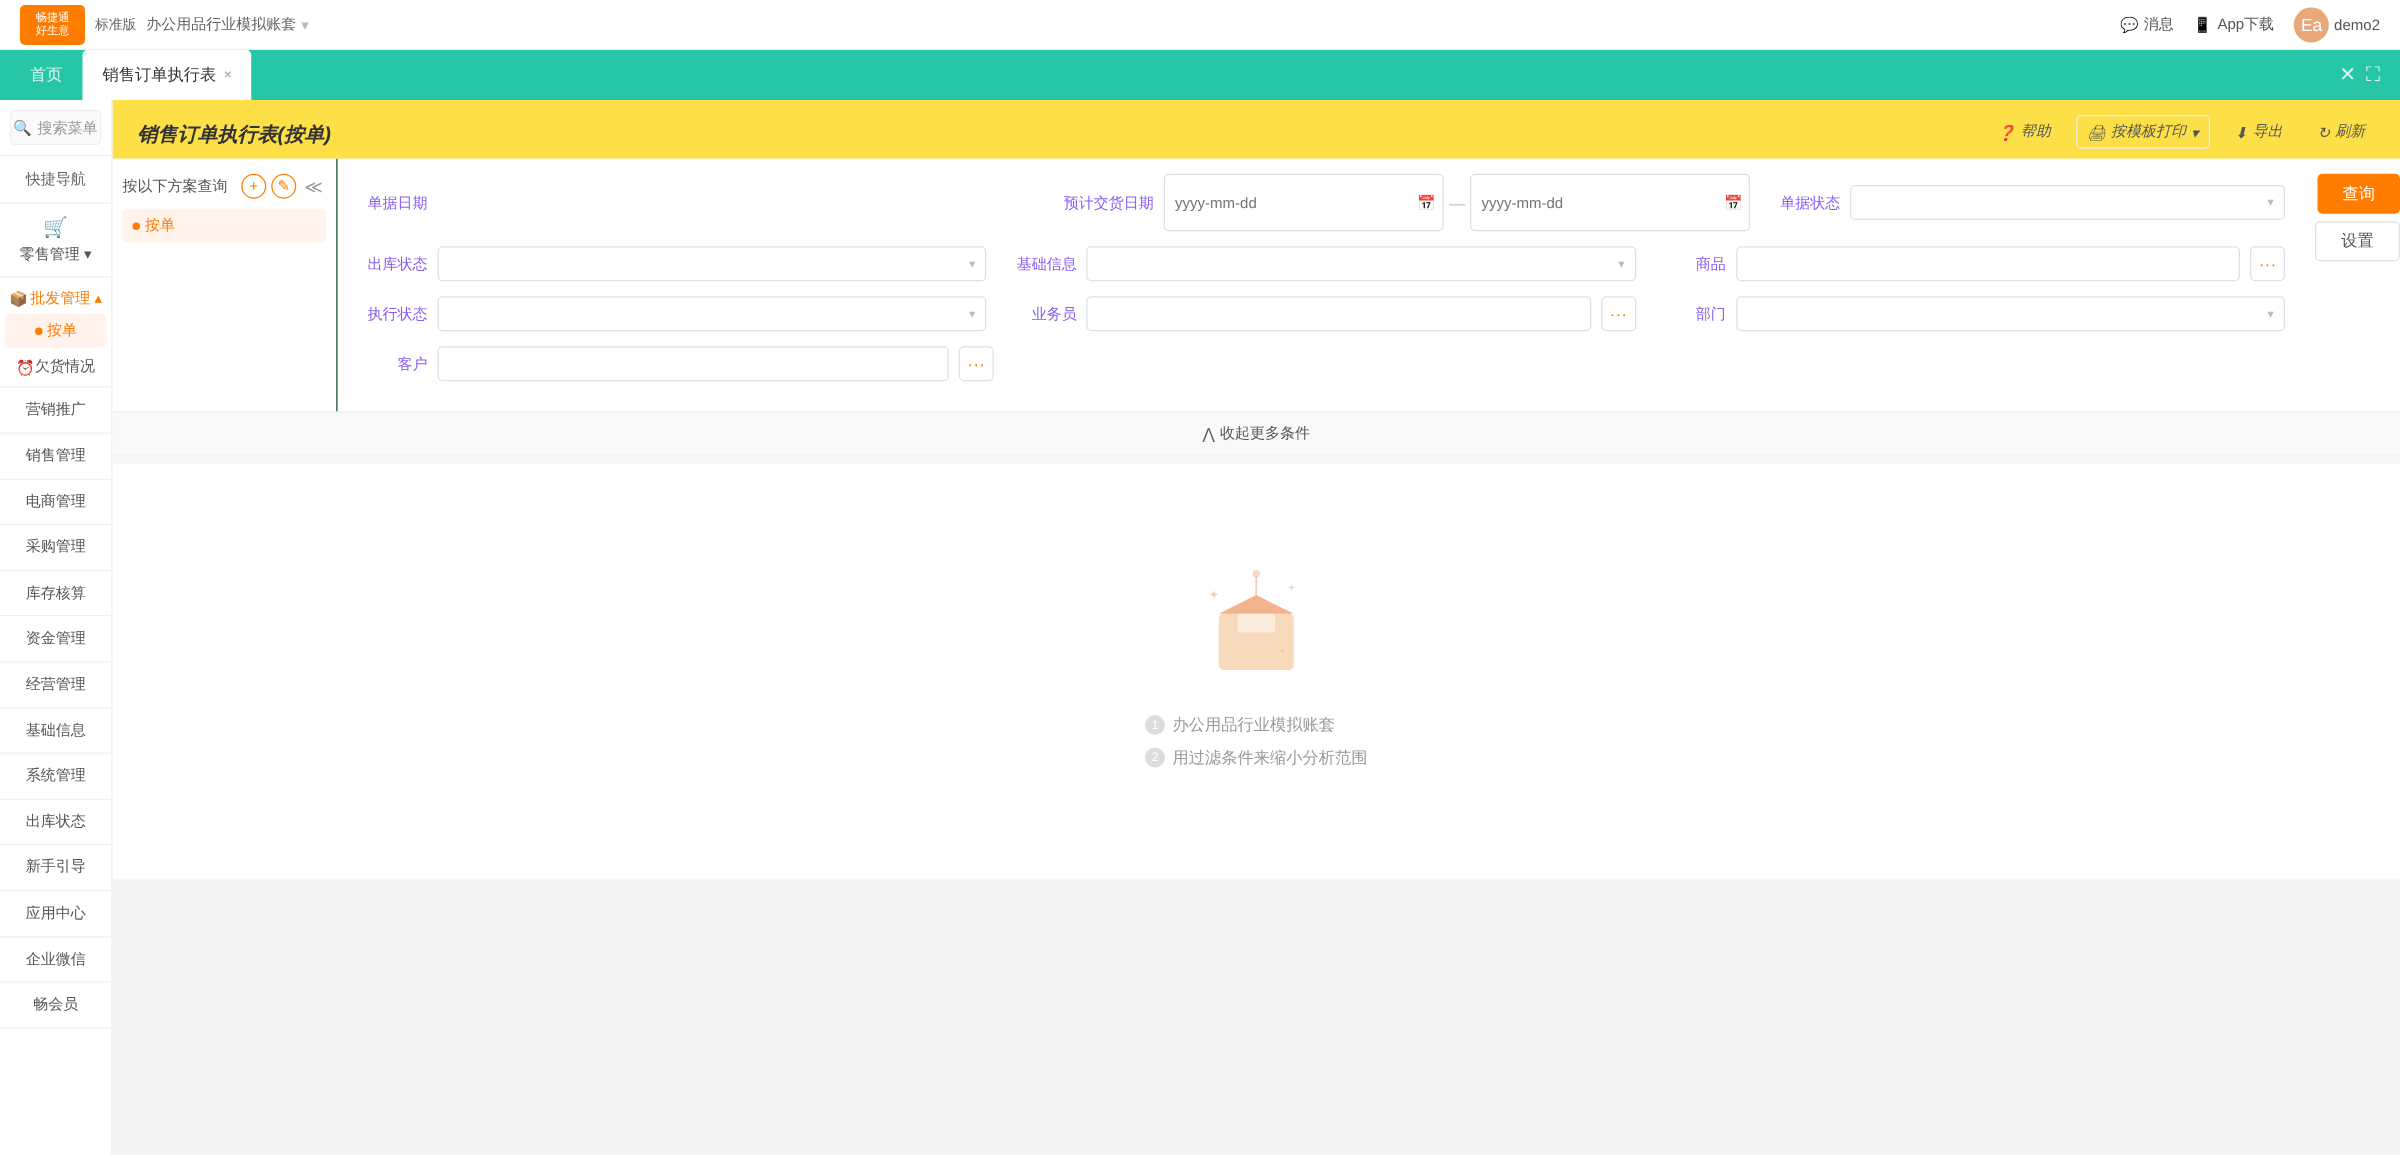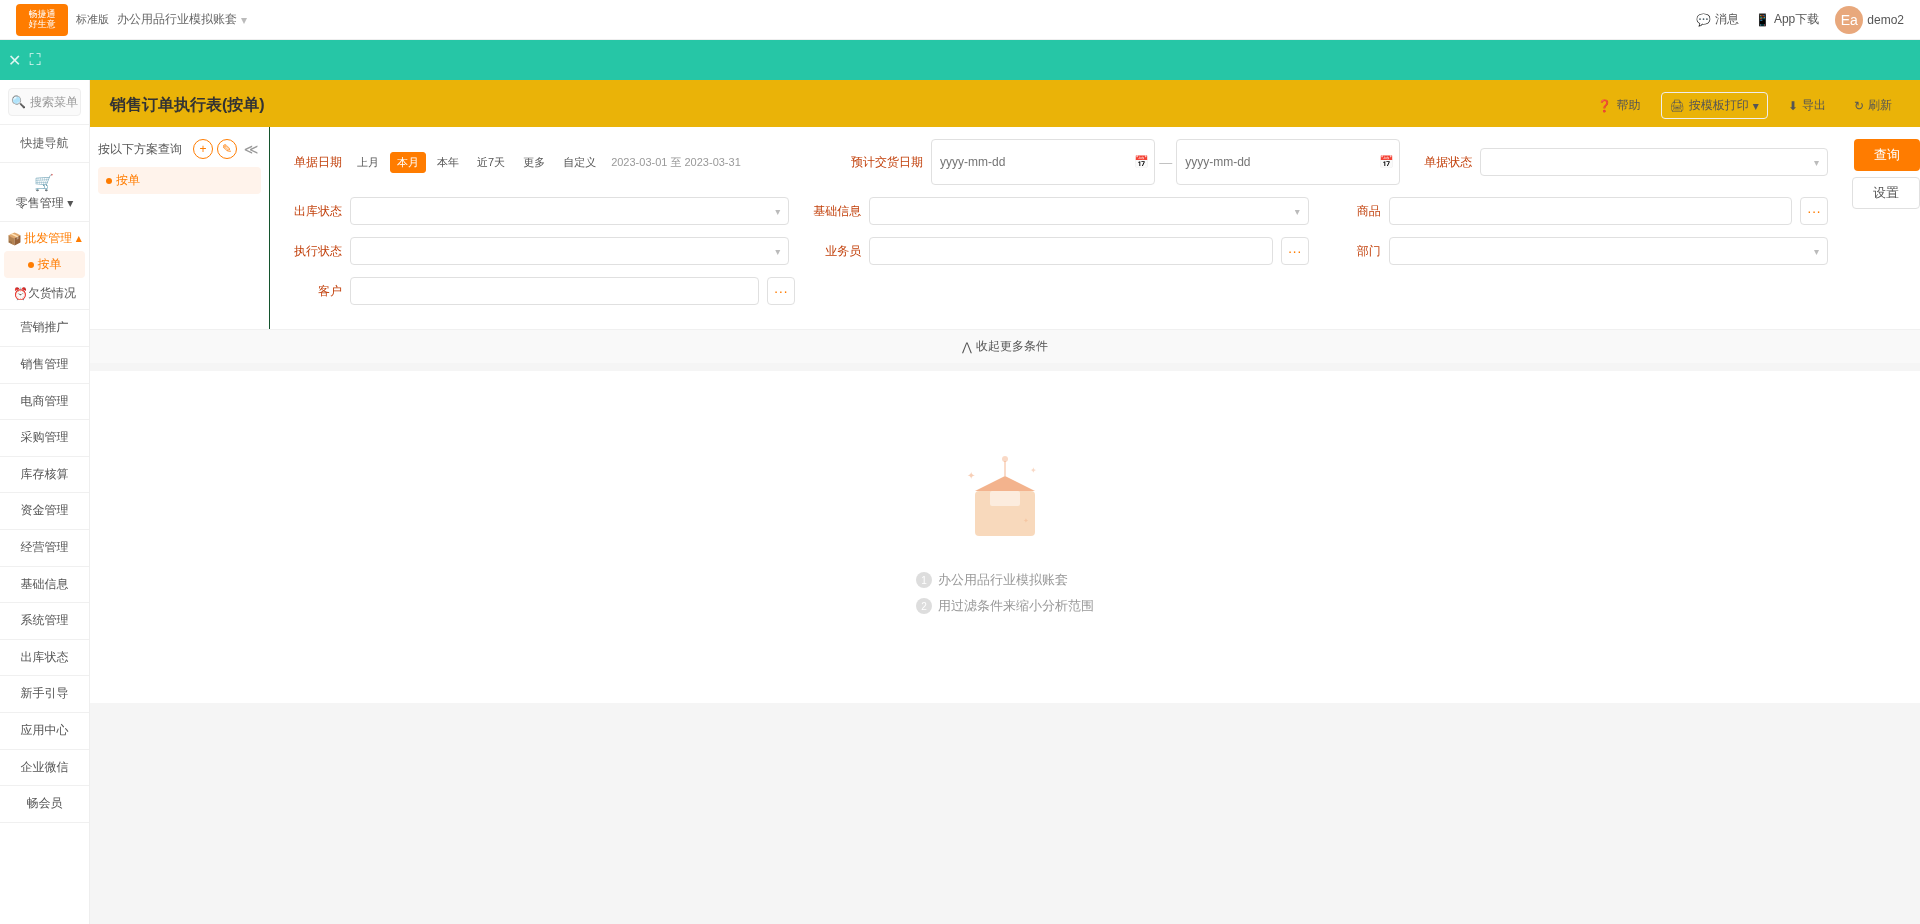--- a/index.html
+++ b/index.html
@@ -147,24 +147,25 @@
     .content-area {
       flex: 1;
       overflow-y: auto;
       background: #f5f5f5;
       padding: 0;
     }
 
     
     .page-header {
       display: flex;
-      align-items: center;
+      align-items: flex-end;
       justify-content: space-between;
       padding: 12px 20px 8px;
-      background: #eab308;
+      background: #fde047;
+      font-style: italic;
     }
     .page-title {
       font-size: 16px;
       font-weight: bold;
       color: #333;
     }
     .page-actions { display: flex; align-items: center; gap: 12px; }
     .page-action-btn {
       display: flex;
       align-items: center;
@@ -228,21 +229,21 @@
       margin-bottom: 12px;
     }
     .filter-field {
       display: flex;
       align-items: center;
       flex: 1;
       gap: 8px;
     }
     .filter-label {
       font-size: 12px;
-      color: #c2410c;
+      color: #8b5cf6;
       white-space: nowrap;
       min-width: 56px;
       text-align: right;
     }
     .filter-input {
       flex: 1;
       height: 28px;
       border: 1px solid #e0e0e0;
       border-radius: 4px;
       padding: 0 8px;
@@ -428,20 +429,29 @@
     <div class="header-action">
       <div class="avatar">
         <span style="font-size:14px;color:#fff;">Ea</span>
       </div>
       <span>demo2</span>
     </div>
   </div>
 </div>
 
 <div class="tab-bar">
+  <div class="tab-bar-left">
+    <div class="tab-item">
+      <span>首页</span>
+    </div>
+    <div class="tab-item active">
+      <span>销售订单执行表</span>
+      <span class="tab-close">×</span>
+    </div>
+  </div>
   <div class="tab-bar-right">
     <span class="tab-bar-icon">✕</span>
     <span class="tab-bar-icon">⛶</span>
   </div>
 </div>
 
 <div class="main-layout">
 
   <div class="sidebar">
     <div class="sidebar-search">
@@ -590,31 +600,20 @@
             <span>按单</span>
           </div>
         </div>
 
         <div class="filter-body">
 
           <div class="filter-row">
 
             <div class="filter-field" style="flex:2;">
               <span class="filter-label">单据日期</span>
-              <div style="display:flex;align-items:center;gap:4px;flex:1;">
-                <div class="date-tabs">
-                  <div class="date-tab">上月</div>
-                  <div class="date-tab active">本月</div>
-                  <div class="date-tab">本年</div>
-                  <div class="date-tab">近7天</div>
-                  <div class="date-tab">更多</div>
-                  <div class="date-tab">自定义</div>
-                </div>
-                <span class="date-range-label">2023-03-01 至 2023-03-31</span>
-              </div>
             </div>
 
             <div class="filter-field" style="flex:2;">
               <span class="filter-label">预计交货日期</span>
               <div class="date-range">
                 <div class="date-input-wrap">
                   <input class="date-input" placeholder="yyyy-mm-dd" style="">
                   <span class="date-icon">📅</span>
                 </div>
                 <span class="date-sep">—</span>

